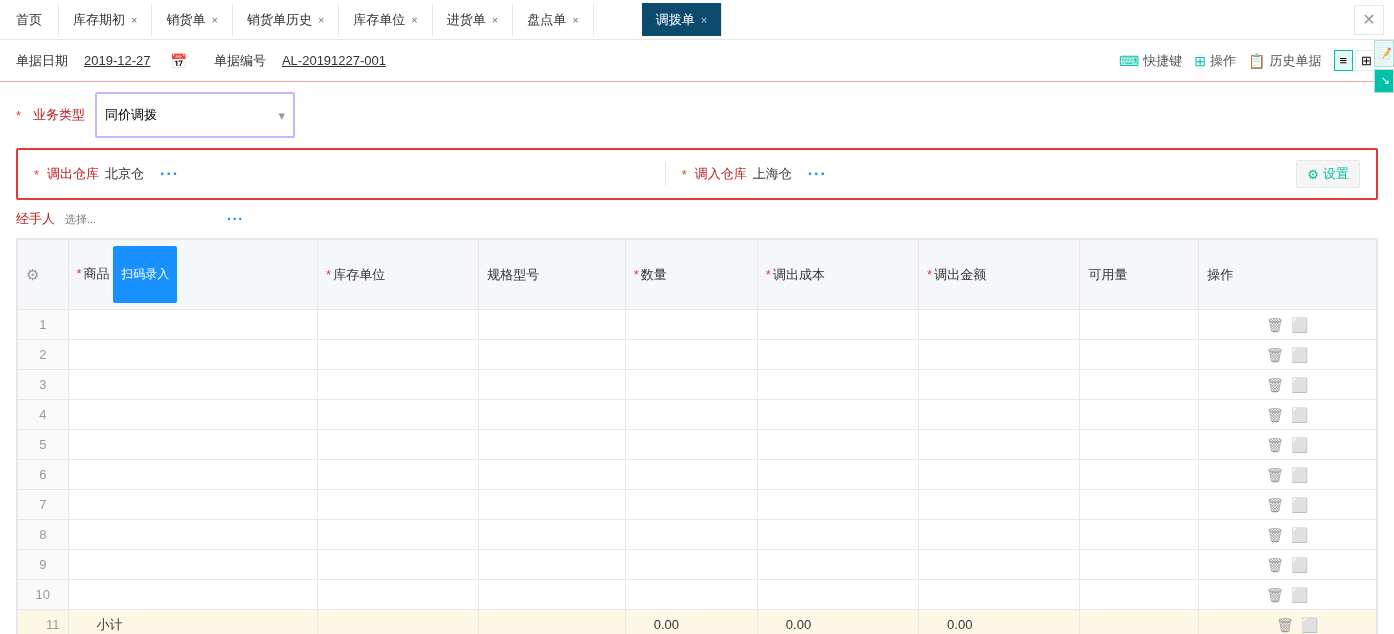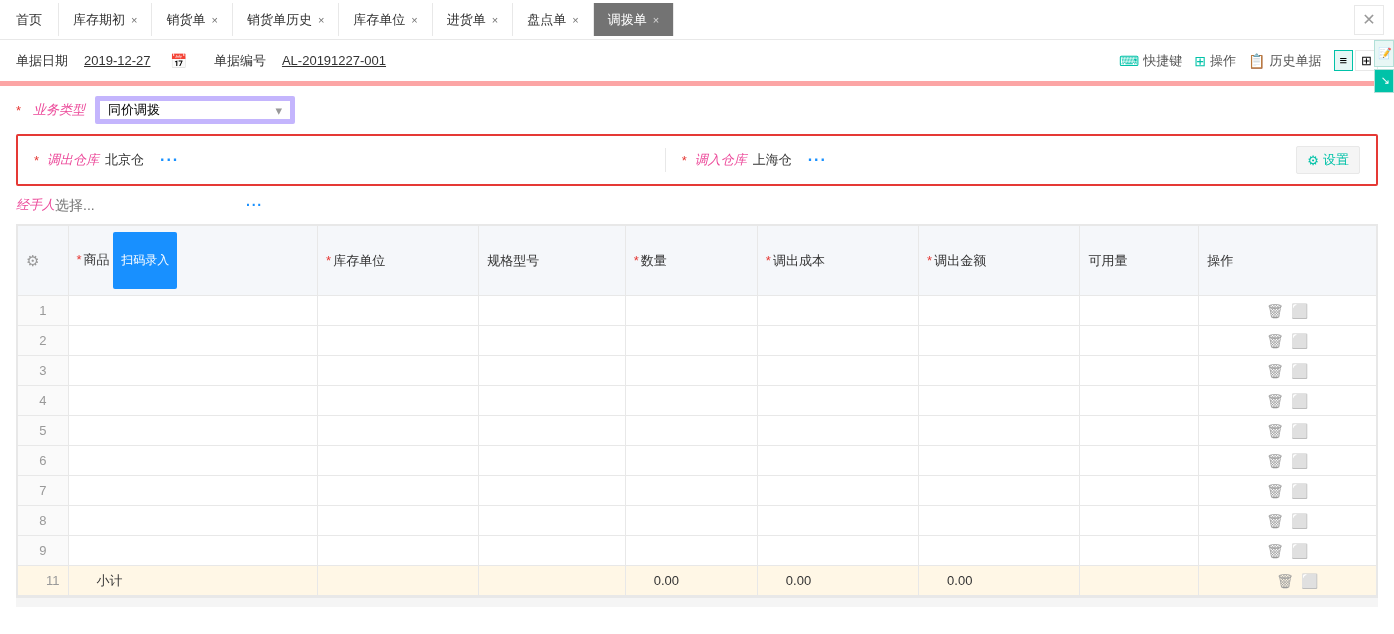--- a/index.html
+++ b/index.html
@@ -23,22 +23,23 @@
       color: #333;
       border-right: 1px solid #e8e8e8;
       position: relative;
       white-space: nowrap;
     }
     .tab-item:first-child {
       padding: 0 16px;
       font-size: 13px;
     }
     .tab-item.active {
-      background: #737373;
+      background: #0c4a6e;
       color: #fff;
+      margin-left: 48px;
     }
     .tab-close {
       margin-left: 6px;
       font-size: 11px;
       cursor: pointer;
       opacity: 0.7;
     }
     .tab-bar-end {
       margin-left: auto;
       display: flex;
@@ -56,21 +57,21 @@
       font-size: 16px;
       color: #999;
       border: 1px solid #e8e8e8;
     }
 
     
     .toolbar {
       display: flex;
       align-items: center;
       padding: 10px 16px;
-      border-bottom: 5px solid #fca5a5;
+      border-bottom: 1px solid #fca5a5;
       gap: 20px;
       justify-content: flex-end;
     }
     .toolbar-left {
       display: flex;
       align-items: center;
       gap: 16px;
     }
     .toolbar-right {
       margin-left: auto;
@@ -126,21 +127,21 @@
       flex: 1;
       gap: 6px;
     }
     .warehouse-divider {
       width: 1px;
       height: 24px;
       background: #e8e8e8;
       margin: 0 16px;
     }
     .required-star { color: #e53935; margin-right: 2px; }
-    .field-name { color: #ec4899; font-style: italic; }
+    .field-name { color: #b91c1c; }
     .field-val { color: #333; font-weight: 500; margin-left: 0; }
     .more-btn {
       color: #1890ff;
       cursor: pointer;
       font-size: 16px;
       font-weight: bold;
       letter-spacing: 1px;
       margin-left: 10px;
     }
 
@@ -163,39 +164,40 @@
     .business-type-row {
       display: flex;
       align-items: center;
       gap: 10px;
       margin-bottom: 10px;
     }
     .select-field {
       display: flex;
       align-items: center;
       min-width: 200px;
-      border: 5px solid #c4b5fd;
-      padding: 0 8px;
+      border: 2px solid #c4b5fd;
+      padding: 12px 8px;
       border-radius: 2px;
       justify-content: space-between;
       cursor: pointer;
     }
     .select-arrow { color: #999; }
 
     
     .handler-row {
       display: flex;
       align-items: center;
+      gap: 10px;
       margin-top: 8px;
     }
     .handler-placeholder {
       color: #bbb;
       border: none;
       outline: none;
-      font-size: 14px;
+      font-size: 11px;
       min-width: 120px;
     }
 
     
     .table-container {
       border: 1px solid #e8e8e8;
       margin-top: 10px;
       overflow-x: auto;
     }
     .data-table {
@@ -533,20 +535,34 @@
         <td></td>
         <td></td>
         <td></td>
         <td></td>
         <td></td>
         <td class="col-ops">
           <span class="op-icon">🗑</span>
           <span class="op-icon">⬜</span>
         </td>
       </tr>
+          <tr>
+        <td class="row-num">10</td>
+        <td></td>
+        <td></td>
+        <td></td>
+        <td></td>
+        <td></td>
+        <td></td>
+        <td></td>
+        <td class="col-ops">
+          <span class="op-icon">🗑</span>
+          <span class="op-icon">⬜</span>
+        </td>
+      </tr>
           <tr class="subtotal-row">
         <td class="row-num">11</td>
         <td>小计</td>
         <td></td>
         <td></td>
         <td>0.00</td>
         <td>0.00</td>
         <td>0.00</td>
         <td></td>
         <td class="col-ops">

